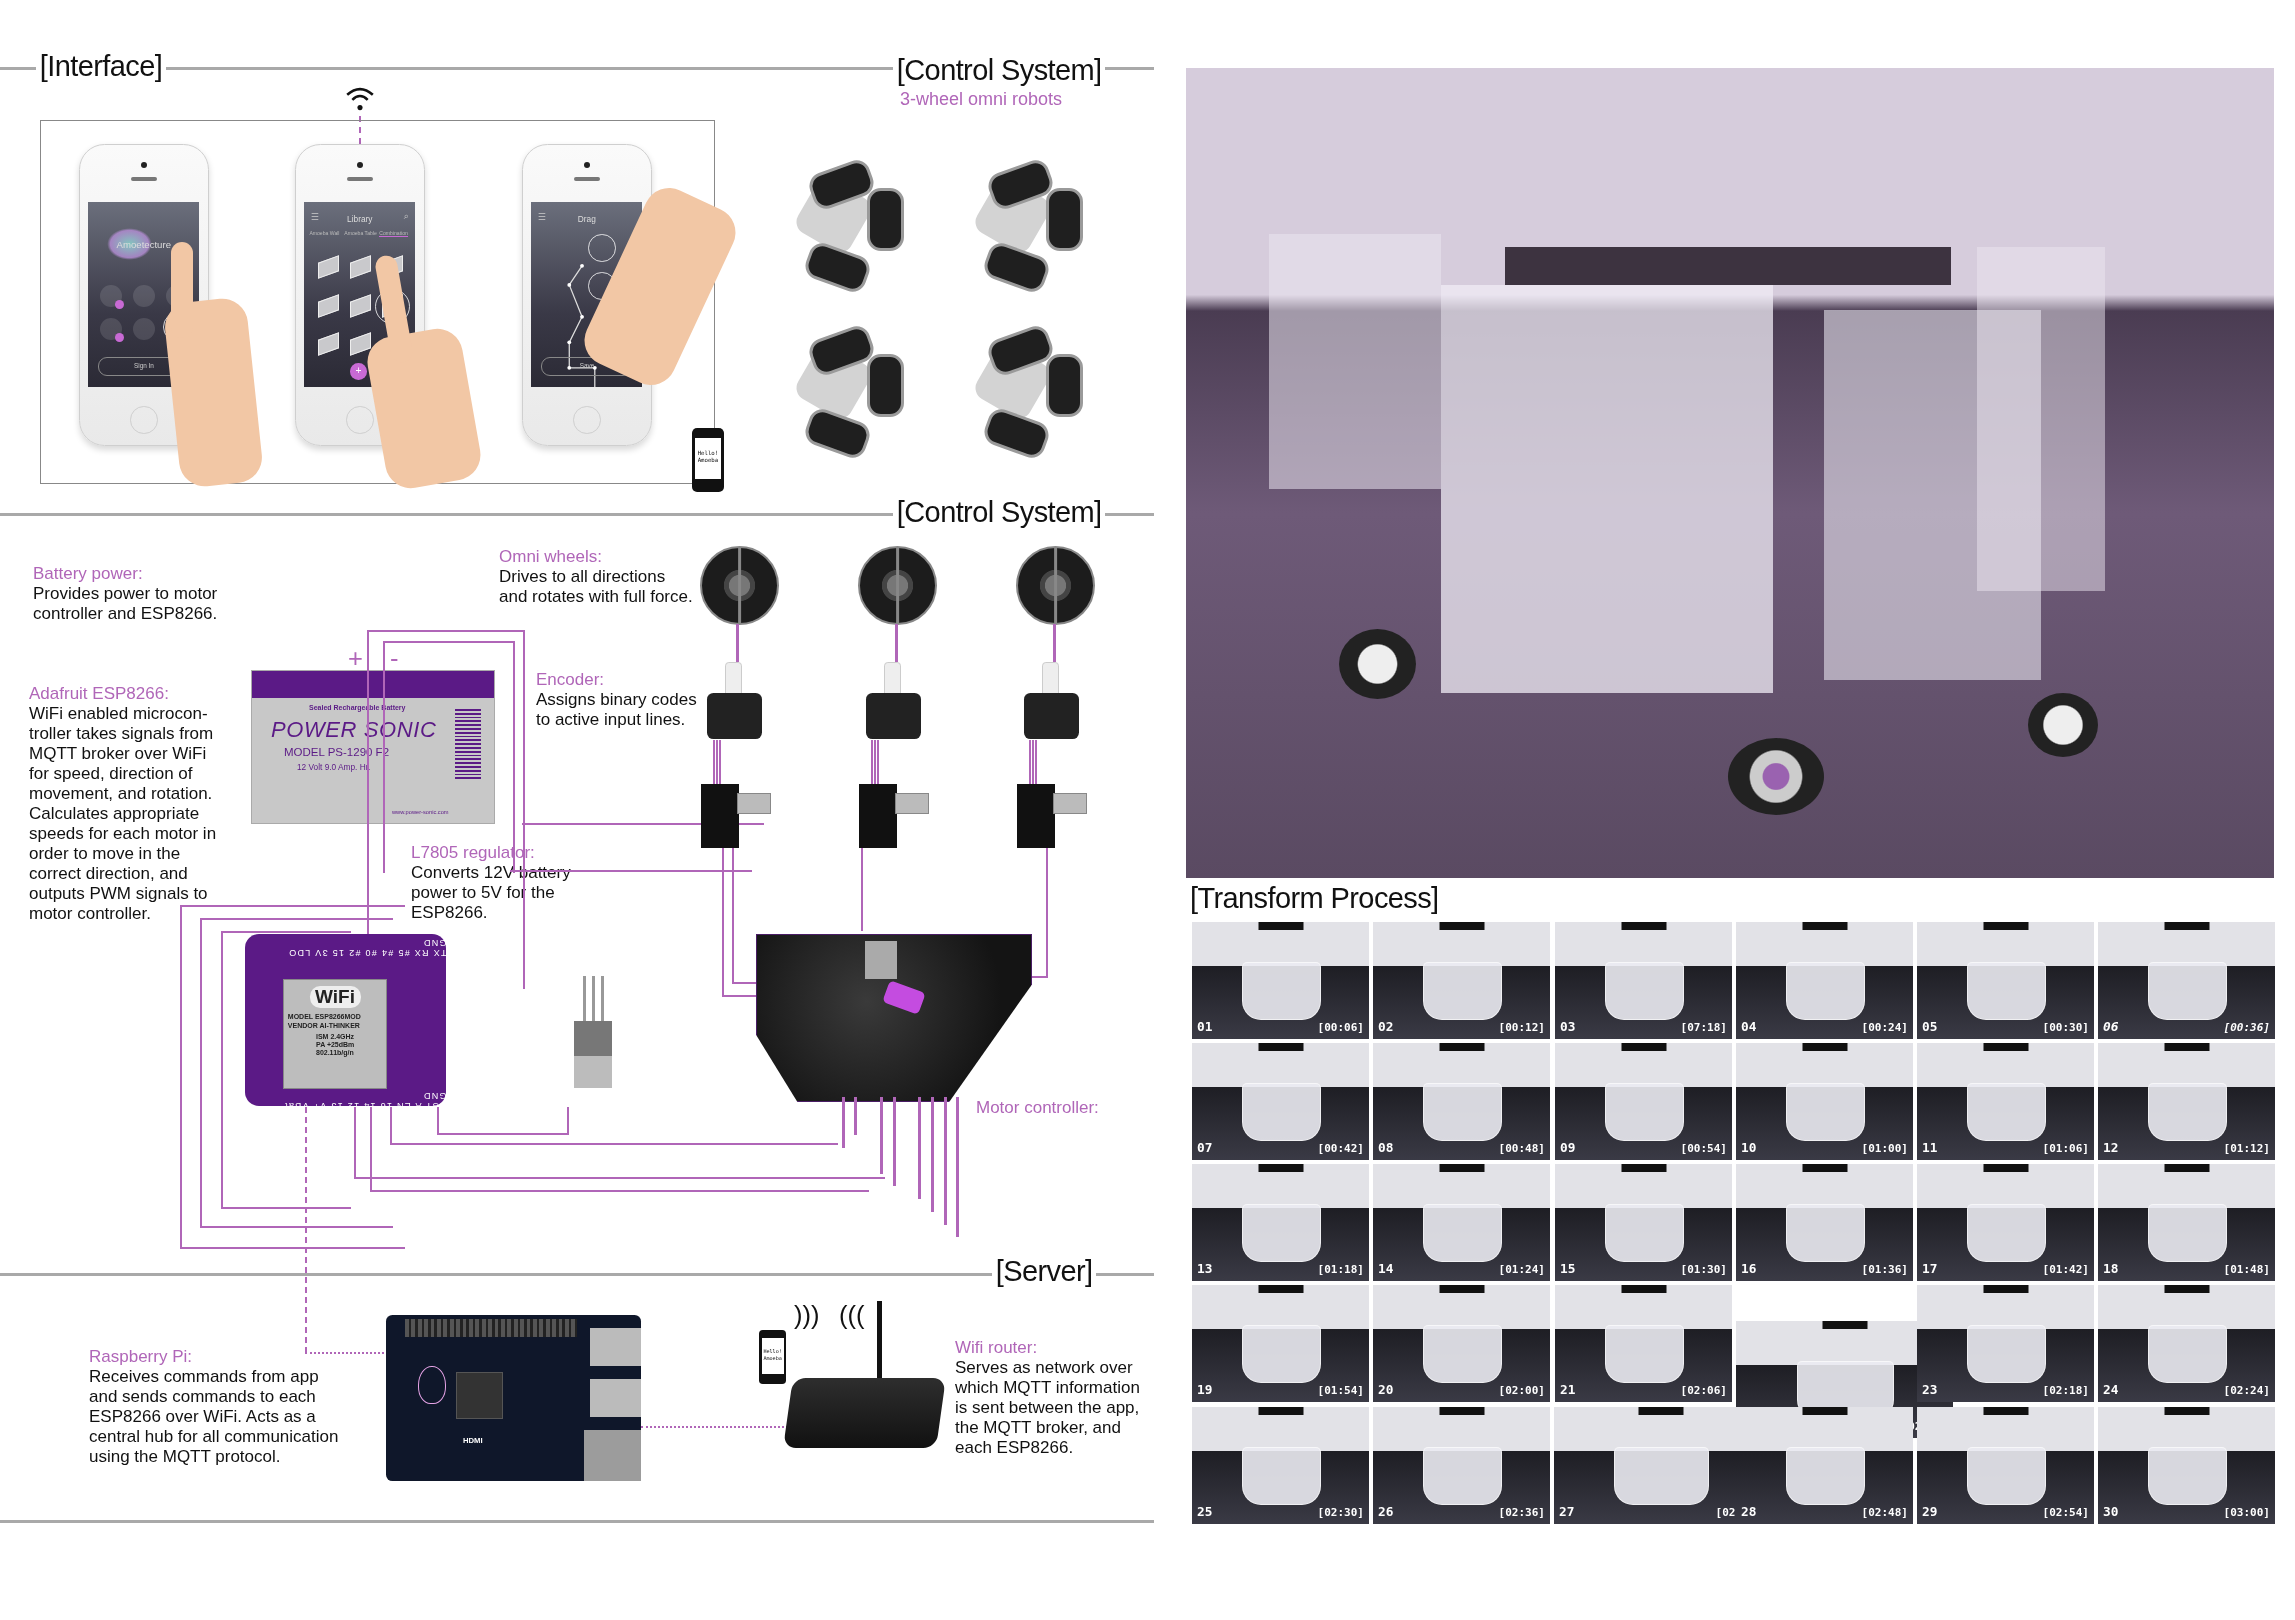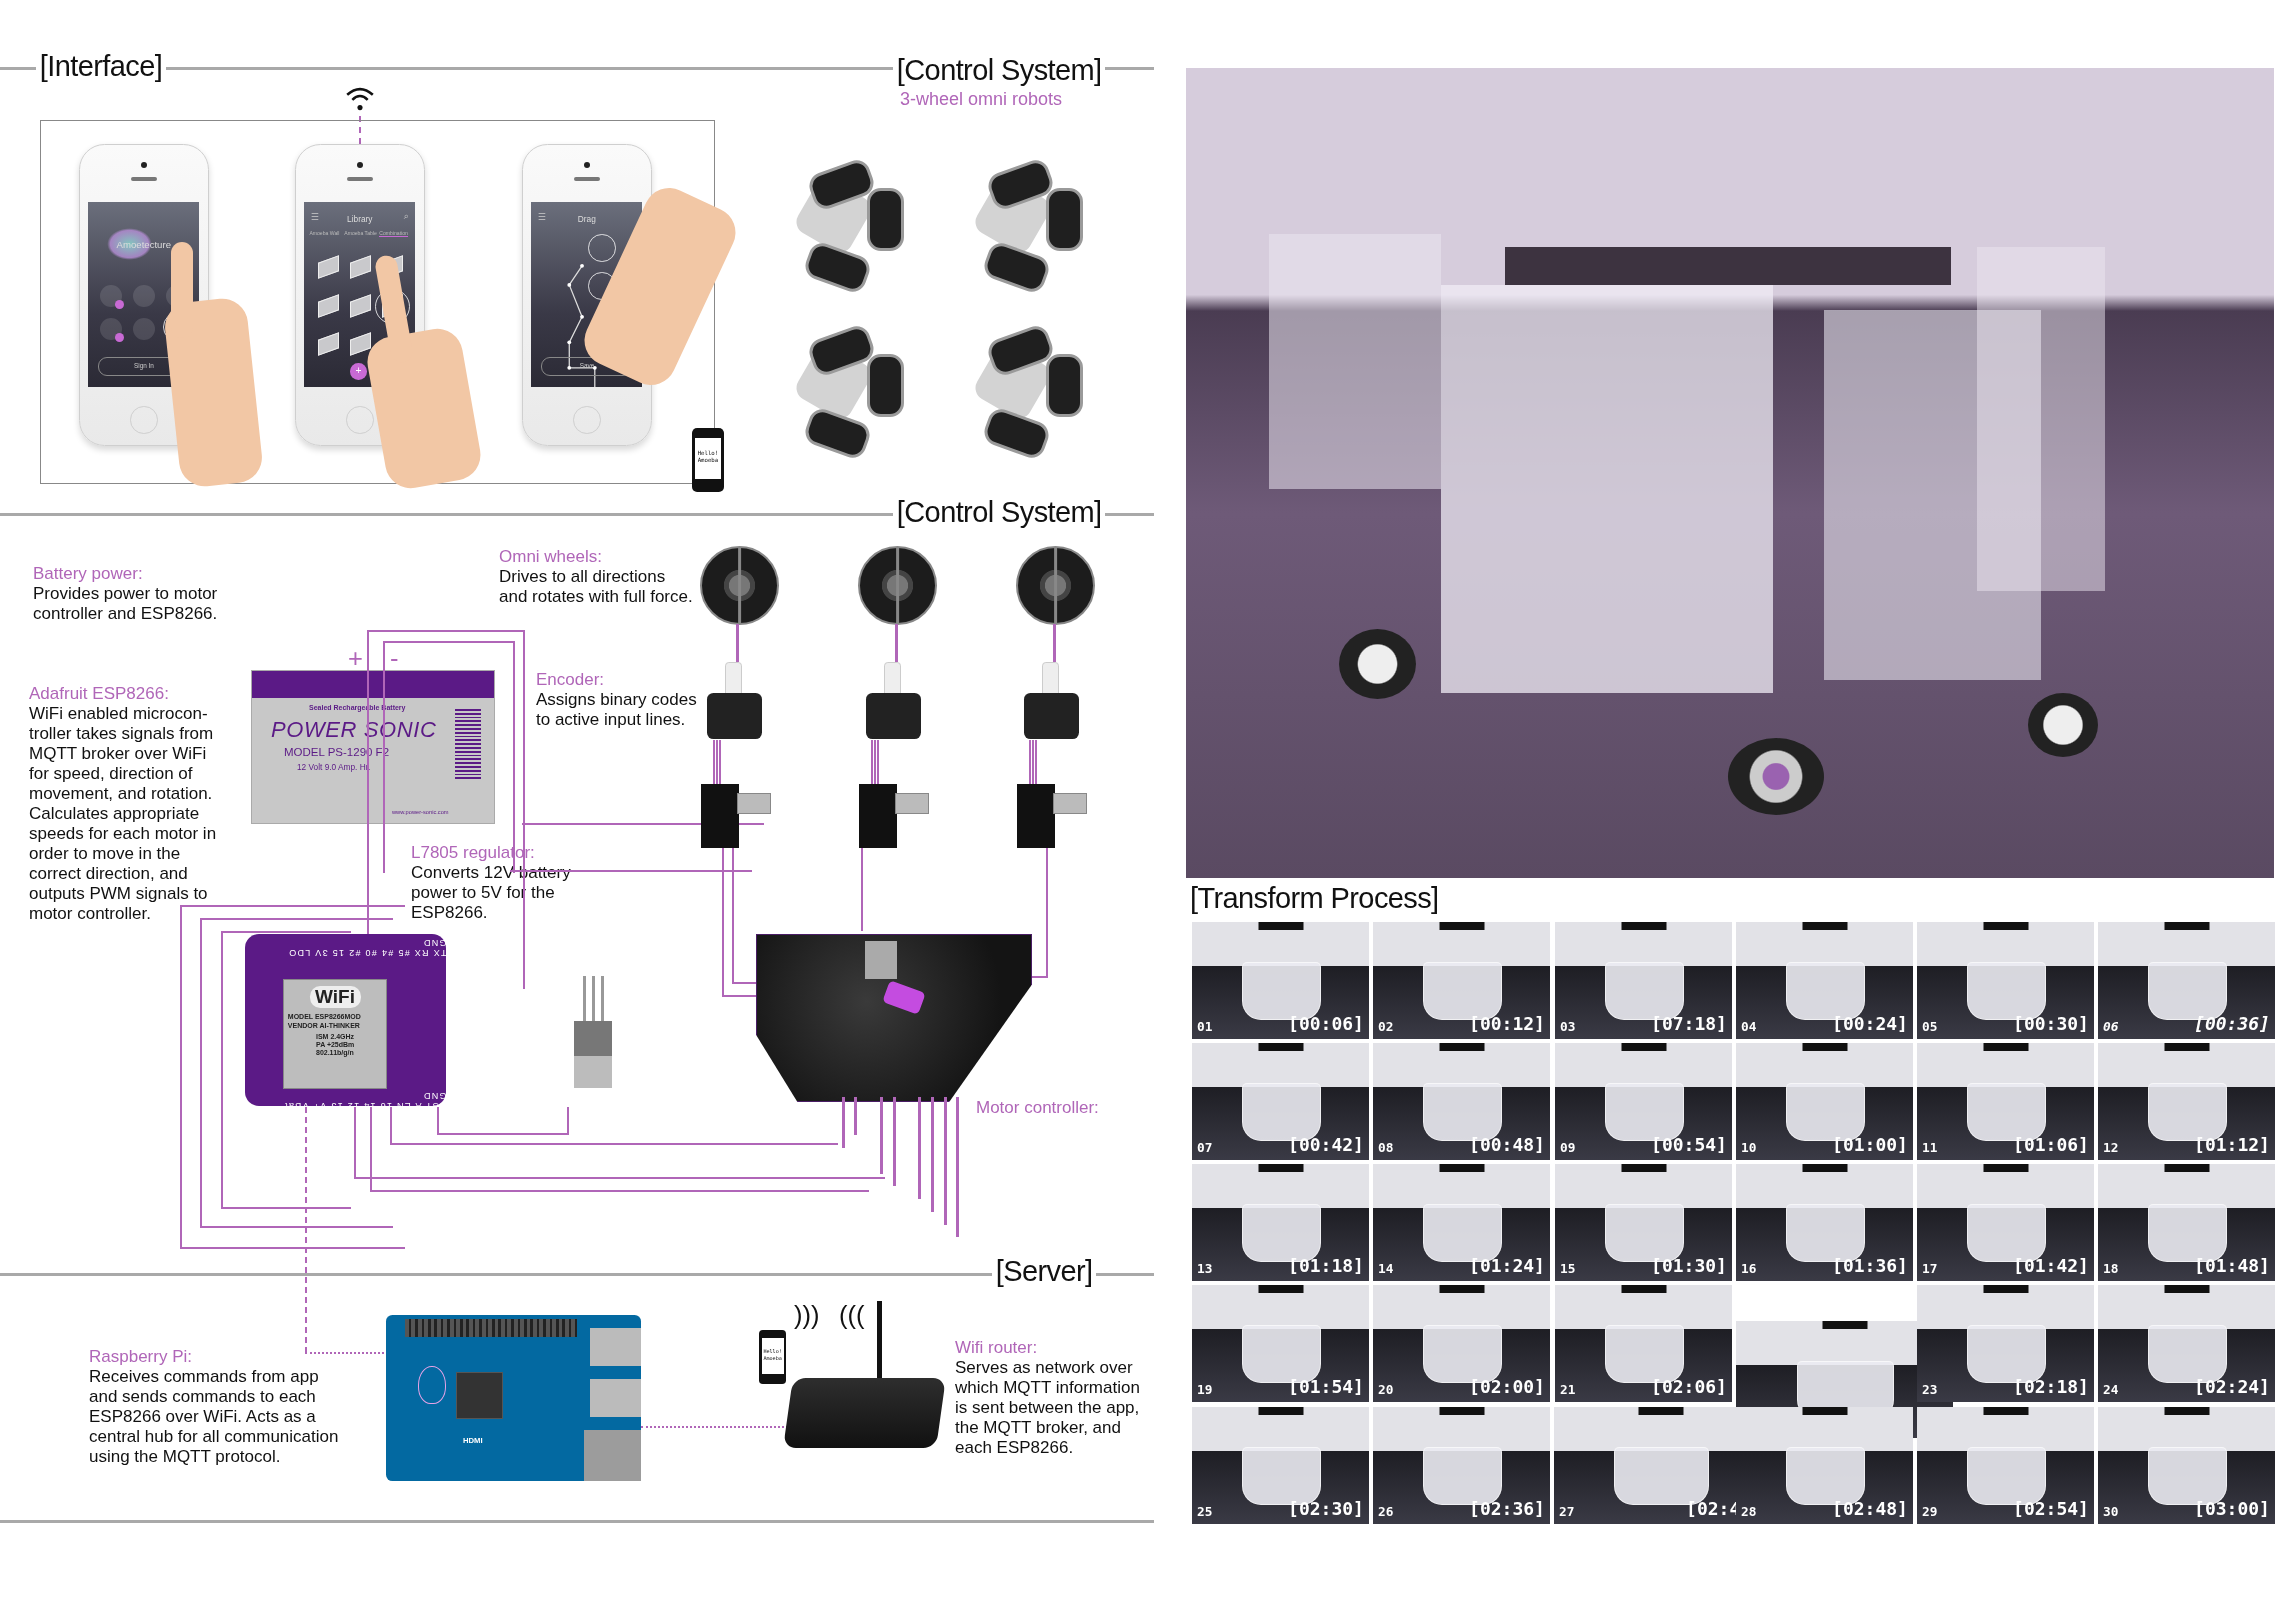--- a/index.html
+++ b/index.html
@@ -37,21 +37,21 @@
   .encoder .shaft{position:absolute;left:24px;top:0;width:15.3px;height:33px;background:#eee;border:1.3px solid #ccc;border-radius:3.8px;}
   .encoder .body{position:absolute;left:6.4px;top:31px;width:55px;height:46px;background:#222;border-radius:6.4px;}
   .motor{position:absolute;width:83px;height:64px;}
   .motor .b1{position:absolute;left:6.4px;top:0;width:38px;height:64px;background:#111;}
   .motor .b2{position:absolute;left:42px;top:9px;width:32px;height:19px;background:#bbb;border:1.3px solid #888;}
   
   .frame{position:absolute;width:177px;height:117px;background:linear-gradient(#e2e2e7 0 38%,#1e1e24 38%,#3a3a45 100%);overflow:hidden;}
   .frame .tv{position:absolute;left:50%;top:0;width:45px;height:7.7px;background:#111;transform:translateX(-50%);}
   .frame .wall{position:absolute;left:28%;top:34%;width:44%;height:48%;background:rgba(235,235,242,0.9);border:1.3px solid rgba(255,255,255,0.6);border-radius:5.1px 5.1px 19px 19px;}
   .frame .num{position:absolute;left:5.1px;bottom:5.1px;color:#fff;font-family:"DejaVu Sans Mono","Liberation Mono",monospace;font-size:12.8px;font-weight:bold;}
-  .frame .ts{position:absolute;right:5.1px;bottom:5.1px;color:#fff;font-family:"DejaVu Sans Mono","Liberation Mono",monospace;font-size:18px;font-weight:bold;margin-left:41px;}
+  .frame .ts{position:absolute;right:5.1px;bottom:5.1px;color:#fff;font-family:"DejaVu Sans Mono","Liberation Mono",monospace;font-size:11px;font-weight:bold;margin-left:41px;}
 </style>
 </head>
 <body>
 
 <div class="rule" style="left:0;top:67px;width:1154px;"></div>
 <div class="sec-title" style="left:36px;top:50px;">[Interface]</div>
 <div class="sec-title" style="left:893px;top:54px;">[Control System]</div>
 <div class="abs" style="left:900px;top:89px;font-size:18px;color:#b066b8;">3-wheel omni robots</div>
 
 <div class="abs" style="left:344px;top:82px;width:32px;height:32px;">
@@ -327,21 +327,21 @@
 </div>
 <div class="abs" style="left:955px;top:1338px;width:204px;">
   <span class="label-head">Wifi router:</span>
   <span class="label-body">Serves as network over
 which MQTT information
 is sent between the app,
 the MQTT broker, and
 each ESP8266.</span>
 </div>
 
-<div class="abs" style="left:386px;top:1315px;width:255px;height:166px;background:#0369a1;border-radius:6.4px;">
+<div class="abs" style="left:386px;top:1315px;width:255px;height:166px;background:#0f172a;border-radius:6.4px;">
   <div class="abs" style="left:19px;top:3.8px;width:172px;height:18px;background:repeating-linear-gradient(90deg,#555 0 3.8px,#222 3.8px 6.4px);"></div>
   <div class="abs" style="left:32px;top:51px;width:25.5px;height:36px;border:1.9px solid #e5a3e6;border-radius:50% 50% 45% 45%;"></div>
   <div class="abs" style="left:70px;top:57px;width:45px;height:45px;background:#333;border:1.3px solid #555;"></div>
   <div class="abs" style="left:204px;top:12.8px;width:51px;height:38px;background:#bbb;"></div>
   <div class="abs" style="left:204px;top:64px;width:51px;height:38px;background:#bbb;"></div>
   <div class="abs" style="left:198px;top:115px;width:57px;height:51px;background:#9c9c9c;"></div>
   <div class="abs" style="left:77px;top:121px;font-size:7.7px;color:#fff;font-weight:bold;">HDMI</div>
 </div>
 <div class="dash-h" style="left:641px;top:1426px;width:147px;"></div>
 

